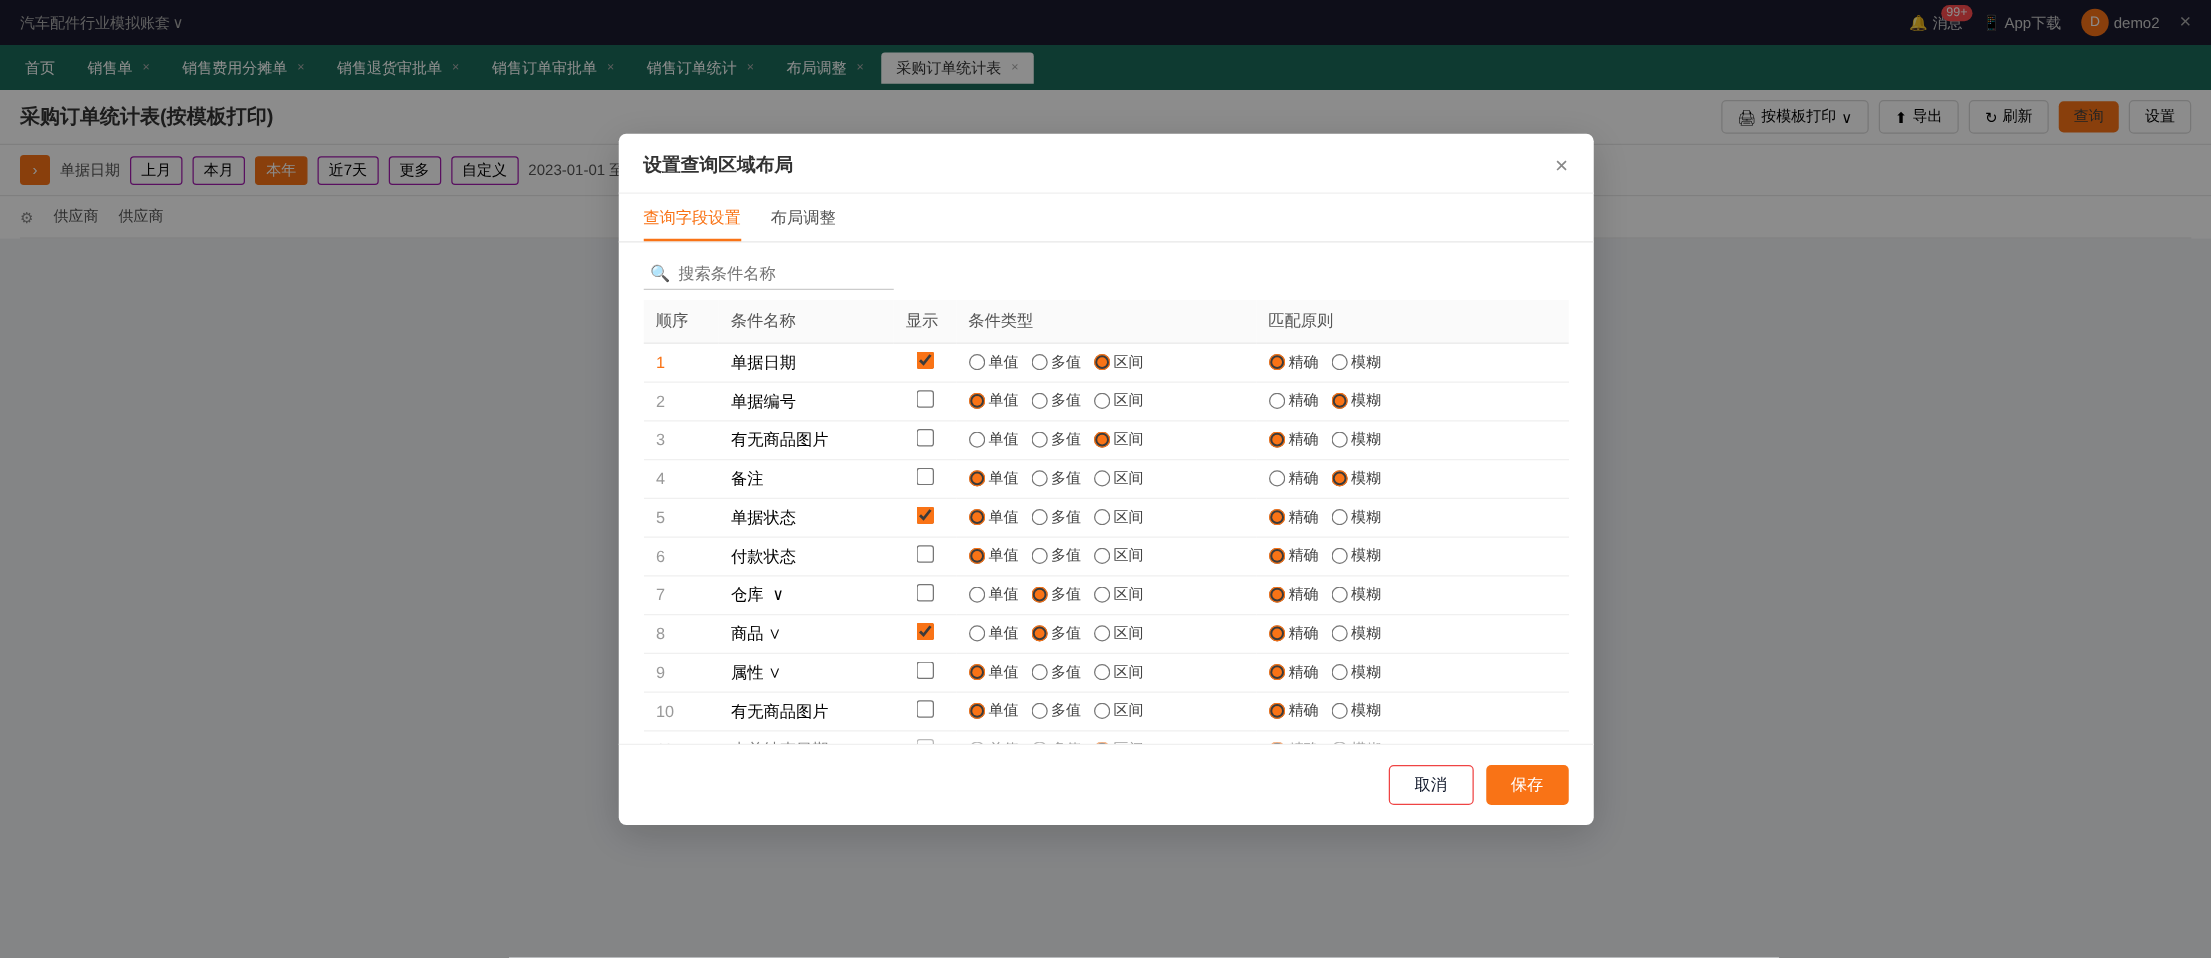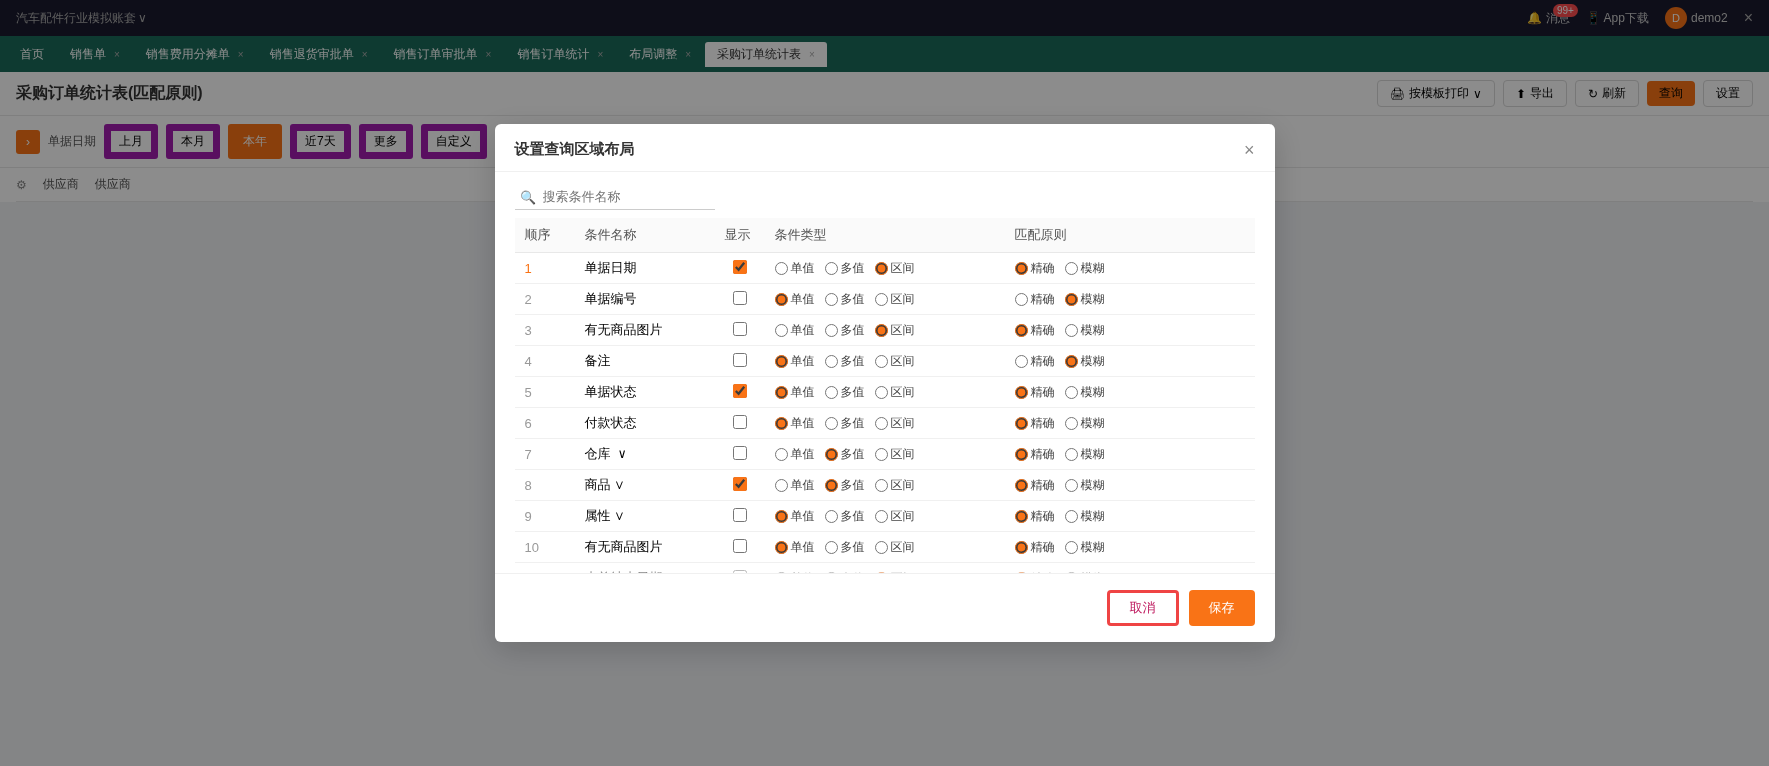--- a/index.html
+++ b/index.html
@@ -48,34 +48,34 @@
       background: #fff;
       padding: 8px 16px;
       display: flex;
       align-items: center;
       justify-content: space-between;
       border-bottom: 1px solid #e8e8e8;
     }
     .page-title { font-size: 16px; font-weight: 600; color: #333; }
     .page-actions { display: flex; gap: 8px; align-items: center; }
     .btn-outline { border: 1px solid #d9d9d9; background: #fff; padding: 4px 12px; border-radius: 4px; cursor: pointer; font-size: 12px; display: flex; align-items: center; gap: 4px; }
-    .btn-primary { background: #f97316; color: #000000; border: none; padding: 4px 12px; border-radius: 4px; cursor: pointer; font-size: 12px; }
+    .btn-primary { background: #f97316; color: #404040; border: none; padding: 4px 12px; border-radius: 4px; cursor: pointer; font-size: 12px; }
 
     
     .filter-bar {
       background: #fff;
       padding: 8px 16px;
       display: flex;
       align-items: center;
       gap: 8px;
       border-bottom: 1px solid #e8e8e8;
     }
     .filter-toggle { background: #f97316; color: #fff; border: none; width: 24px; height: 24px; border-radius: 3px; cursor: pointer; font-size: 12px; display: flex; align-items: center; justify-content: center; }
     .date-label { font-size: 12px; color: #555; }
-    .date-btn { padding: 2px 8px; border: 7px solid #a21caf; border-radius: 3px; cursor: pointer; font-size: 12px; background: #fff; text-align: center; }
+    .date-btn { padding: 2px 8px; border: 1px solid #a21caf; border-radius: 3px; cursor: pointer; font-size: 12px; background: #fff; text-align: center; }
     .date-btn.active { background: #f97316; color: #fff; border-color: #f97316; }
     .date-range { font-size: 12px; color: #555; }
 
     
     .table-area {
       background: #fff;
       margin: 0;
       padding: 0 16px;
     }
     .table-header {
@@ -200,21 +200,21 @@
     .modal-table-scroll::-webkit-scrollbar-thumb { background: #ccc; border-radius: 3px; }
 
     
     .modal-footer {
       padding: 16px 20px;
       display: flex;
       justify-content: flex-end;
       gap: 10px;
       border-top: 1px solid #f0f0f0;
     }
-    .btn-cancel { padding: 6px 20px; border: 3px solid #ef4444; background: #fff; border-radius: 4px; cursor: pointer; font-size: 13px; color: #be185d; }
+    .btn-cancel { padding: 6px 20px; border: 1px solid #ef4444; background: #fff; border-radius: 4px; cursor: pointer; font-size: 13px; color: #0f172a; }
     .btn-save { padding: 6px 20px; background: #f97316; color: #fff; border: none; border-radius: 4px; cursor: pointer; font-size: 13px; }
 
     
     .row-partial { opacity: 0.5; }
   </style>
 </head>
 <body>
 
 <div class="top-bar">
   <div class="top-bar-left">
@@ -267,21 +267,21 @@
     <span>布局调整</span>
     <span class="close-x">×</span>
   </div>
   <div class="tab-item active">
     <span>采购订单统计表</span>
     <span class="close-x">×</span>
   </div>
 </div>
 
 <div class="page-header">
-  <h1 class="page-title">采购订单统计表(匹配原则)</h1>
+  <h1 class="page-title">采购订单统计表(按模板打印)</h1>
   <div class="page-actions">
     <button class="btn-outline">
       <span>🖨</span>
       <span>按模板打印</span>
       <span>∨</span>
     </button>
     <button class="btn-outline">
       <span>⬆</span>
       <span>导出</span>
     </button>
@@ -315,20 +315,28 @@
 </div>
 
 <div class="overlay">
   <div class="modal">
 
     <div class="modal-header">
       <span class="modal-title">设置查询区域布局</span>
       <span class="modal-close">×</span>
     </div>
 
+    <div class="modal-tabs">
+      <div class="modal-tab active">
+        <span>查询字段设置</span>
+      </div>
+      <div class="modal-tab">
+        <span>布局调整</span>
+      </div>
+    </div>
 
     <div class="search-box">
       <div class="search-input-wrap">
         <span class="search-icon-inner">🔍</span>
         <input type="text" placeholder="搜索条件名称" style="">
       </div>
     </div>
 
     <div class="modal-table-wrap">
       <table class="modal-table">

